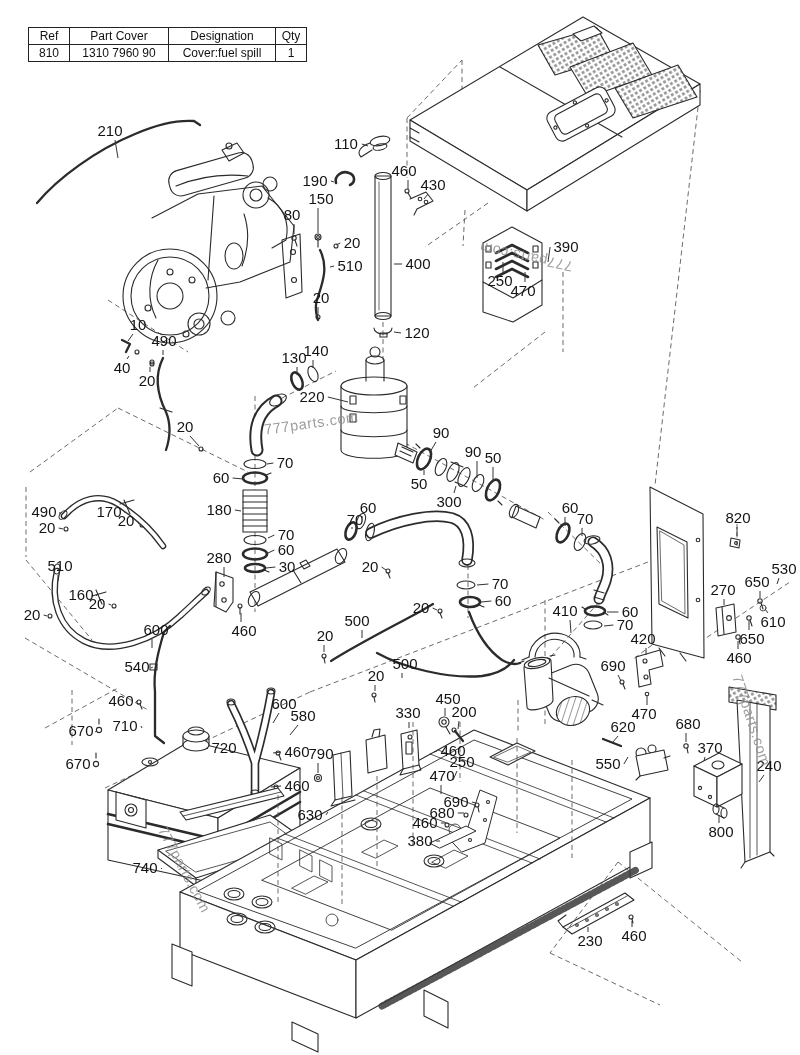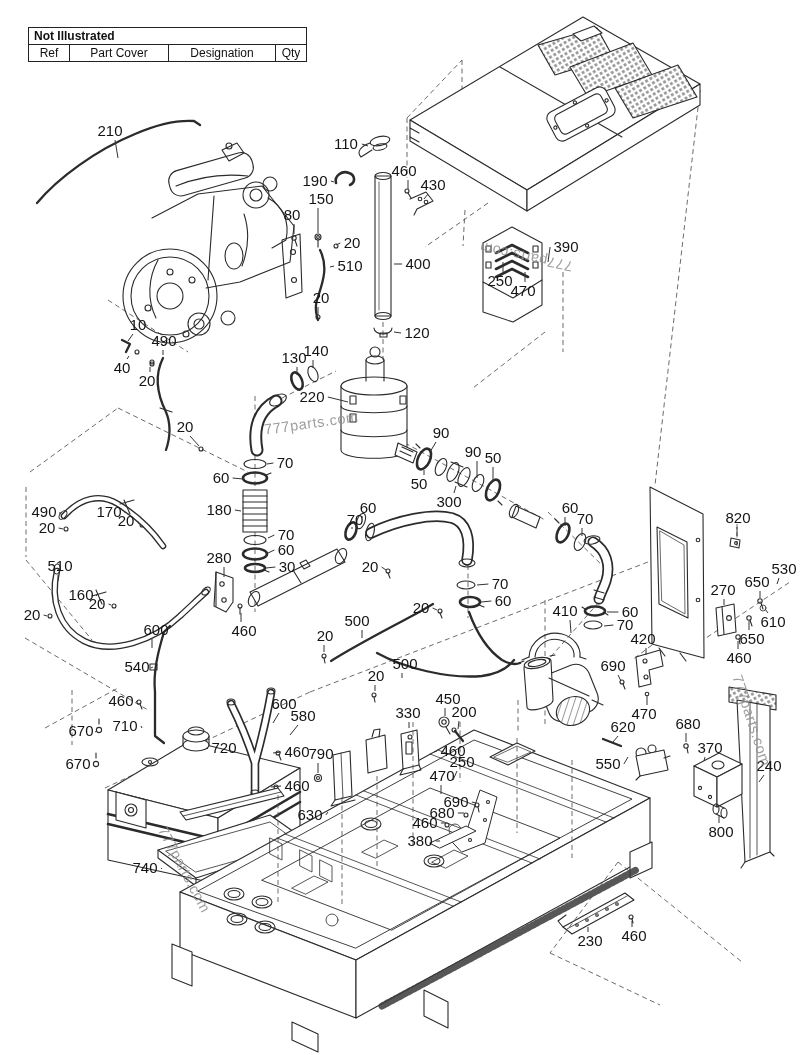--- a/index.html
+++ b/index.html
@@ -26,28 +26,31 @@
   .ni .t{text-align:left;font-weight:bold;}
   .w1{width:30px}.w2{width:88px}.w3{width:96px}.w4{width:20px}
 </style>
 </head>
 <body>
 
 <div id="page">
 
 <table class="ni">
   <tbody>
-        <tr>
-          <td class="t" colspan="4">Not Illustrated</td>
-        </tr>
   <tr>
     <th class="w1">Ref</th>
     <th class="w2">Part Cover</th>
     <th class="w3">Designation</th>
     <th class="w4">Qty</th>
+  </tr>
+  <tr>
+    <td>810</td>
+    <td>1310 7960 90</td>
+    <td>Cover:fuel spill</td>
+    <td>1</td>
   </tr>
 </tbody>
     </table>
 
 <svg width="800" height="1055" viewBox="0 0 800 1055">
 <defs>
   <pattern id="mesh" width="5" height="5" patternUnits="userSpaceOnUse" patternTransform="rotate(-31)">
     <rect width="5" height="5" fill="#ffffff"></rect>
           <rect x="1.1" y="1.1" width="2.7" height="2.7" fill="#8f8f8f"></rect>
   </pattern>

